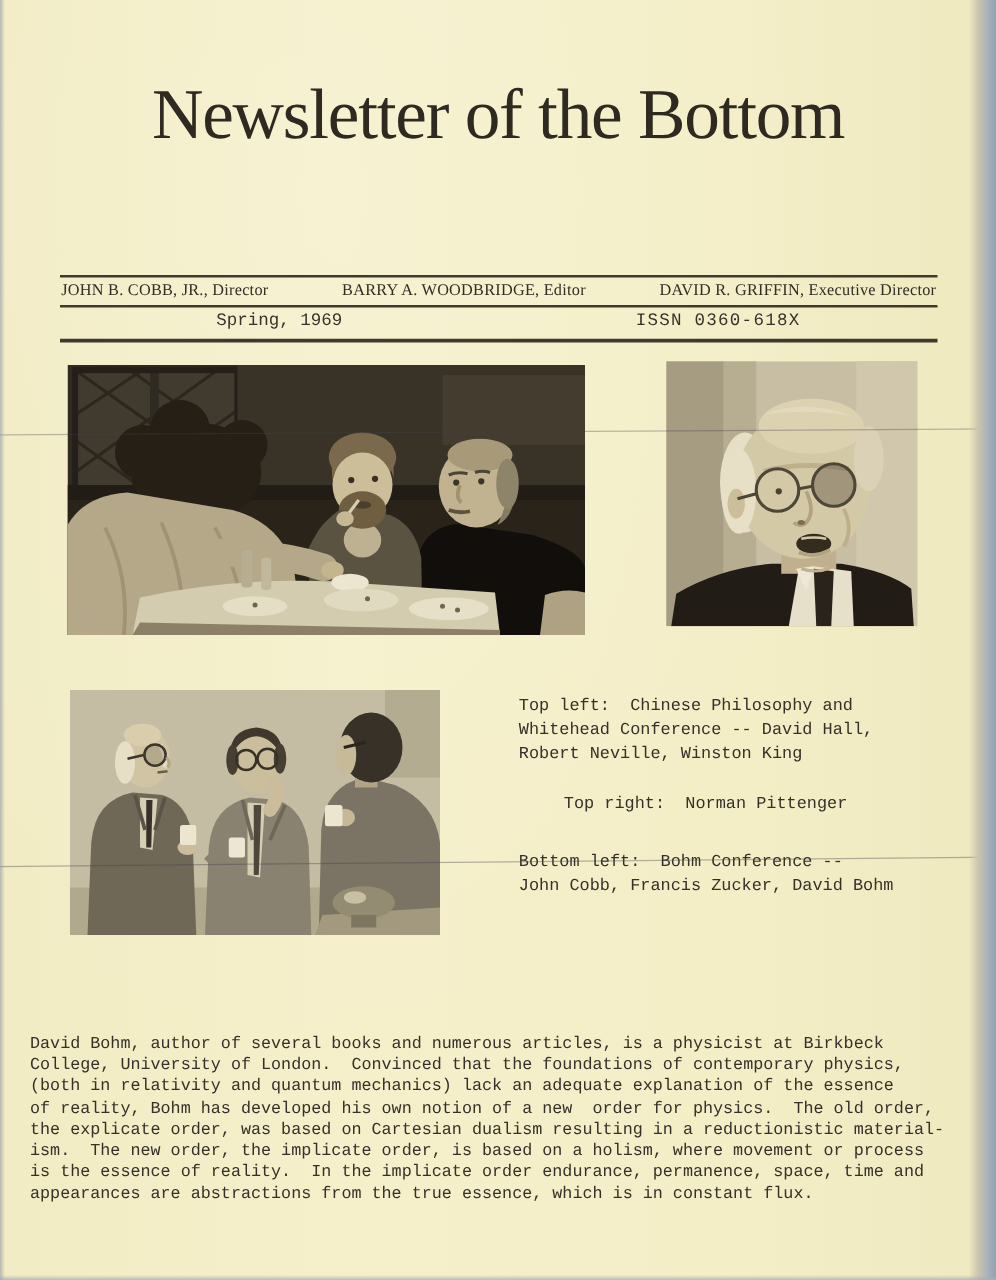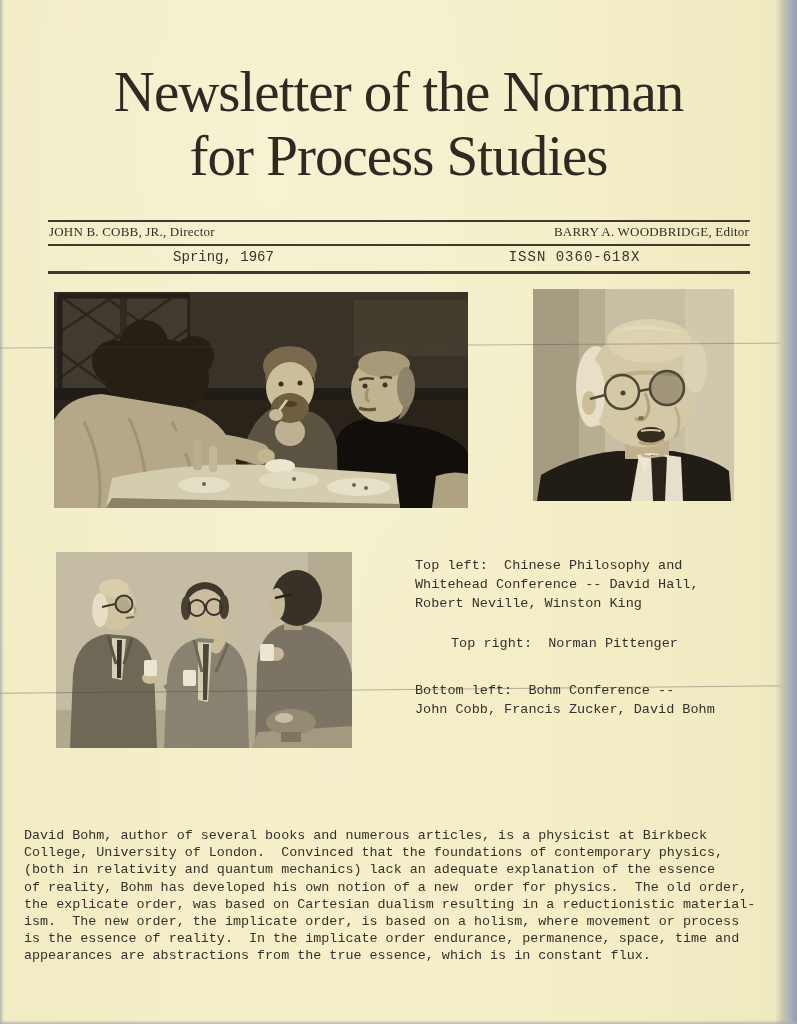--- a/index.html
+++ b/index.html
@@ -77,35 +77,35 @@
     background:linear-gradient(0deg,#a9aeb4,rgba(169,174,180,0));
     opacity:.8;
   }
 </style>
 </head>
 <body>
 
 <div class="page">
 
   <h1 class="title">
-    <span>Newsletter of the Norman</span>
-    <span>for Process Studies</span>
+    <span>Newsletter of the Bottom</span>
   </h1>
 
   <div class="rule rule-1"></div>
 
   <div class="staff-row">
     <span>JOHN B. COBB, JR., Director</span>
     <span>BARRY A. WOODBRIDGE, Editor</span>
+    <span>DAVID R. GRIFFIN, Executive Director</span>
   </div>
 
   <div class="rule rule-2"></div>
 
   <div class="issue-row">
-    <span>Spring, 1967</span>
+    <span>Spring, 1969</span>
     <span class="issue-issn">ISSN 0360-618X</span>
   </div>
 
   <div class="rule rule-3"></div>
 
   <figure class="photo photo-1">
     <svg viewBox="0 0 414 216" preserveAspectRatio="none">
       <rect width="414" height="216" fill="#2c271f"></rect>
       <rect x="6" y="4" width="130" height="116" fill="#3f392c"></rect>
       <path d="M6,40 L60,4 M6,86 L120,4 M20,120 L136,36 M80,120 L136,80 M6,4 L136,96 M6,60 L90,120 M50,4 L136,66" stroke="#29231a" stroke-width="2.5" fill="none"></path>

